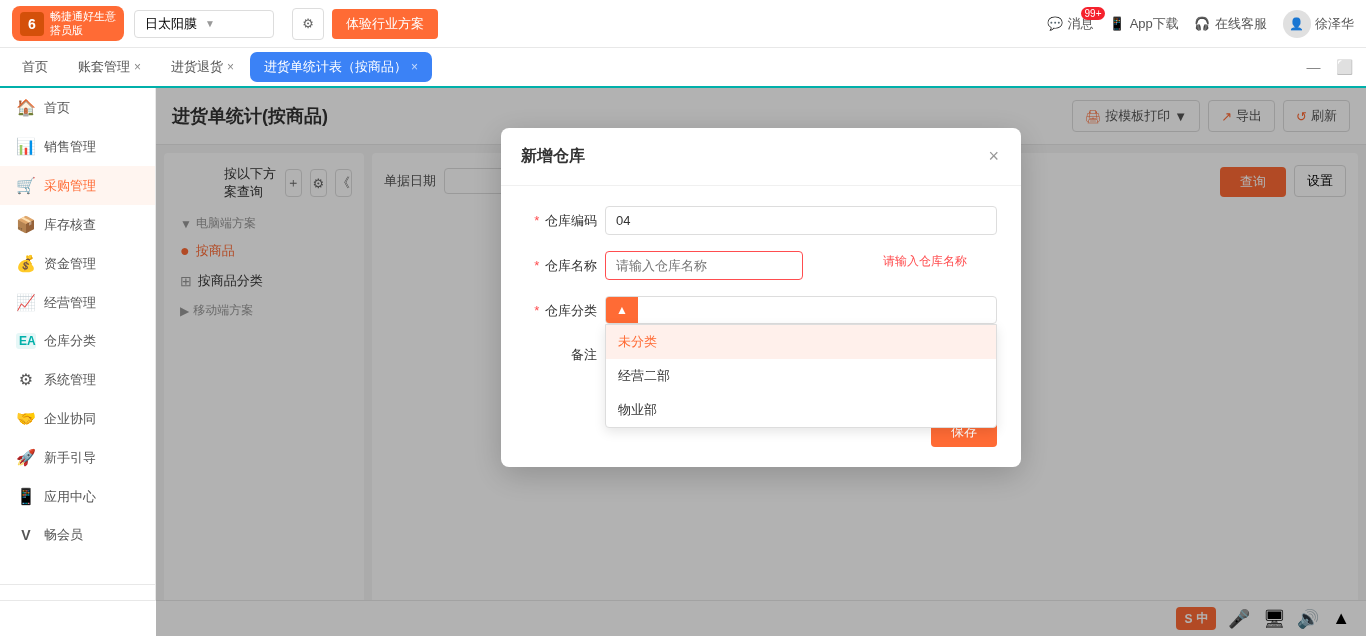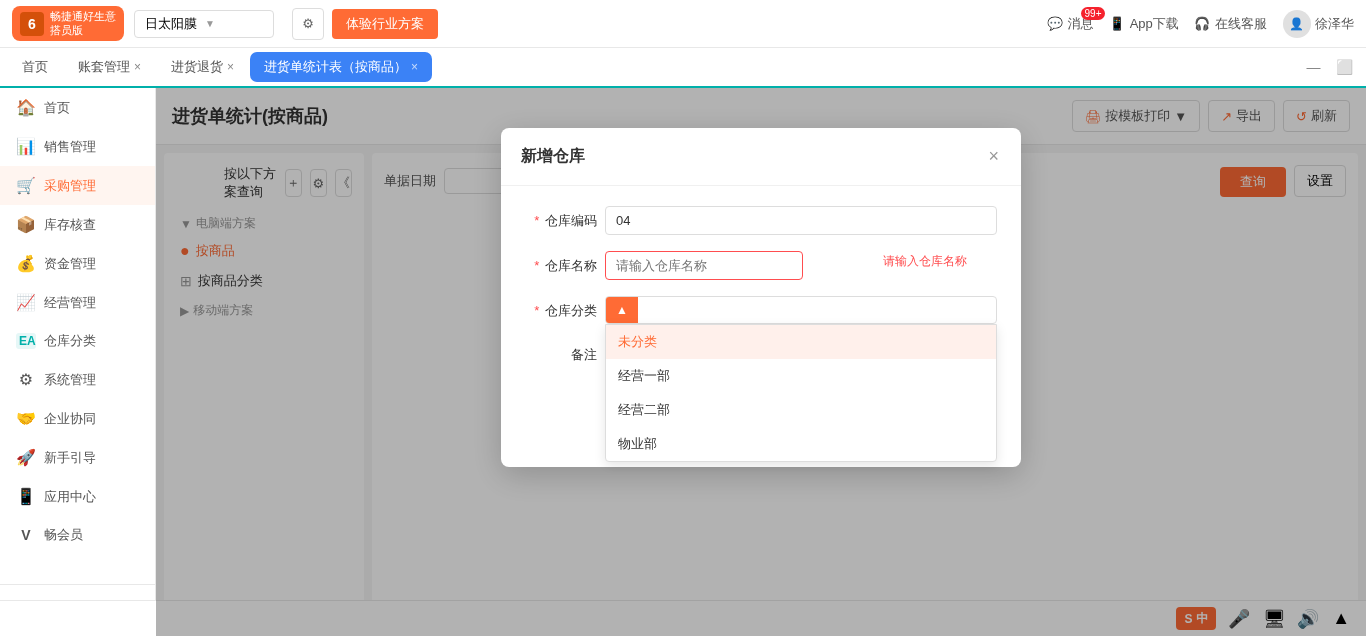--- a/index.html
+++ b/index.html
@@ -399,21 +399,20 @@
             <div class="dialog-label">
               <span class="required-star">*</span>
               <span>仓库分类</span>
             </div>
             <div class="category-wrapper">
               <div class="category-input-row">
                 <div class="category-toggle">▲</div>
               </div>
               <div class="dropdown-list">
                 <div class="dropdown-option selected">未分类</div>
-                <div class="dropdown-option">经营一部</div>
                 <div class="dropdown-option">经营二部</div>
                 <div class="dropdown-option">物业部</div>
               </div>
             </div>
           </div>
 
           <div class="dialog-form-row">
             <div class="dialog-label">
               <span>备注</span>
             </div>

